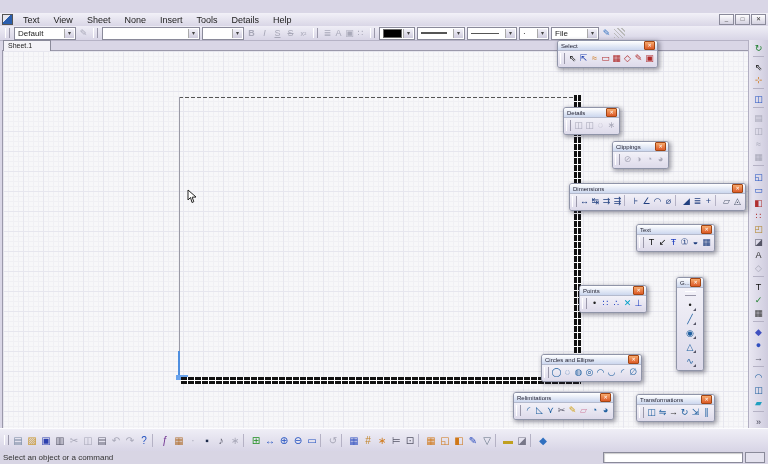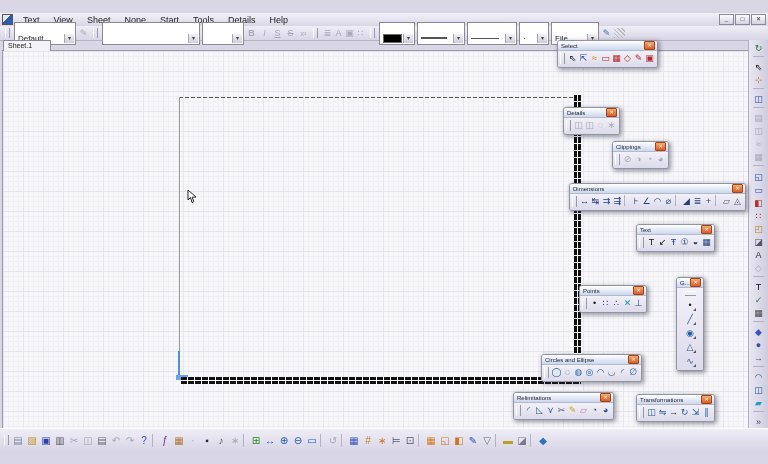--- a/index.html
+++ b/index.html
@@ -21,21 +21,21 @@
   .mdiicon{width:9px;height:9px;background:linear-gradient(135deg,#e8e8f0 40%,#2b5fae 40%);border:1px solid #555;margin-right:3px;}
   .menu-item{padding:0 7px;height:12px;line-height:12px;}
   .menu-item:first-of-type{background:#f6e3c5;border:1px solid #d9b98a;height:10px;line-height:10px;}
   .mdibtns{margin-left:auto;display:flex;gap:1px;}
   .mbtn{width:13px;height:9px;border:1px solid #8a8a9a;background:linear-gradient(#fdfdfe,#d4d1e0);font-size:6px;line-height:8px;text-align:center;color:#333;}
 
   
   .formatbar{position:absolute;top:26px;left:0;right:0;height:14px;display:flex;align-items:center;
     background:linear-gradient(#efeef6,#d8d5e6);border-bottom:1px solid #b6b3c6;padding:0 3px;gap:2px;}
   .grip{width:3px;height:10px;border-left:1px solid #fff;border-right:1px solid #9a98aa;margin:0 2px;}
-  .dd{display:flex;align-items:center;height:11px;background:#fff;border:1px solid #8a8a9a;font-size:8px;padding:10px 1px 0 3px;}
+  .dd{display:flex;align-items:center;height:11px;background:#fff;border:1px solid #8a8a9a;font-size:8px;padding:0 1px 0 3px;}
   .dd .arrow{margin-left:auto;width:9px;height:9px;background:linear-gradient(#f2f1f8,#cfccde);border-left:1px solid #aaa;
     font-size:6px;line-height:9px;text-align:center;color:#444;}
   .fbtn{width:11px;height:11px;text-align:center;line-height:11px;font-size:9px;}
   .dis{color:#a8a8b8 !important;}
   .swatch{width:17px;height:7px;background:#000;border:1px solid #666;}
   .lineprev{width:26px;height:2px;background:#555;}
   .lineprev2{width:28px;height:1px;background:#555;}
   .hatch{width:11px;height:10px;background:repeating-linear-gradient(45deg,#bbb 0 1px,transparent 1px 3px);}
 
   
@@ -112,21 +112,21 @@
 
 <div id="app">
 
 
   <div class="menubar">
     <span class="mdiicon"></span>
     <span class="menu-item">Text</span>
     <span class="menu-item">View</span>
     <span class="menu-item">Sheet</span>
     <span class="menu-item">None</span>
-    <span class="menu-item">Start</span>
+    <span class="menu-item">Insert</span>
     <span class="menu-item">Tools</span>
     <span class="menu-item">Details</span>
     <span class="menu-item">Help</span>
     <span class="mdibtns">
       <span class="mbtn">_</span>
       <span class="mbtn">□</span>
       <span class="mbtn">✕</span>
     </span>
   </div>
 
@@ -467,14 +467,19 @@
         <span class="ticon" style="color: rgb(48, 80, 192);">✎</span>
         <span class="ticon" style="color: rgb(96, 112, 128);">▽</span>
         <span class="tsep"></span>
         <span class="ticon" style="color: rgb(192, 160, 32);">▬</span>
         <span class="ticon" style="color: rgb(119, 119, 136);">◪</span>
         <span class="tsep"></span>
         <span class="ticon" style="color: rgb(48, 112, 192);">◆</span>
       </span>
   </div>
 
+  <div class="statusbar">
+    <span>Select an object or a command</span>
+    <span class="cmdfield"></span>
+    <span class="statebox"></span>
+  </div>
 
 </div>
 
 </body></html>

